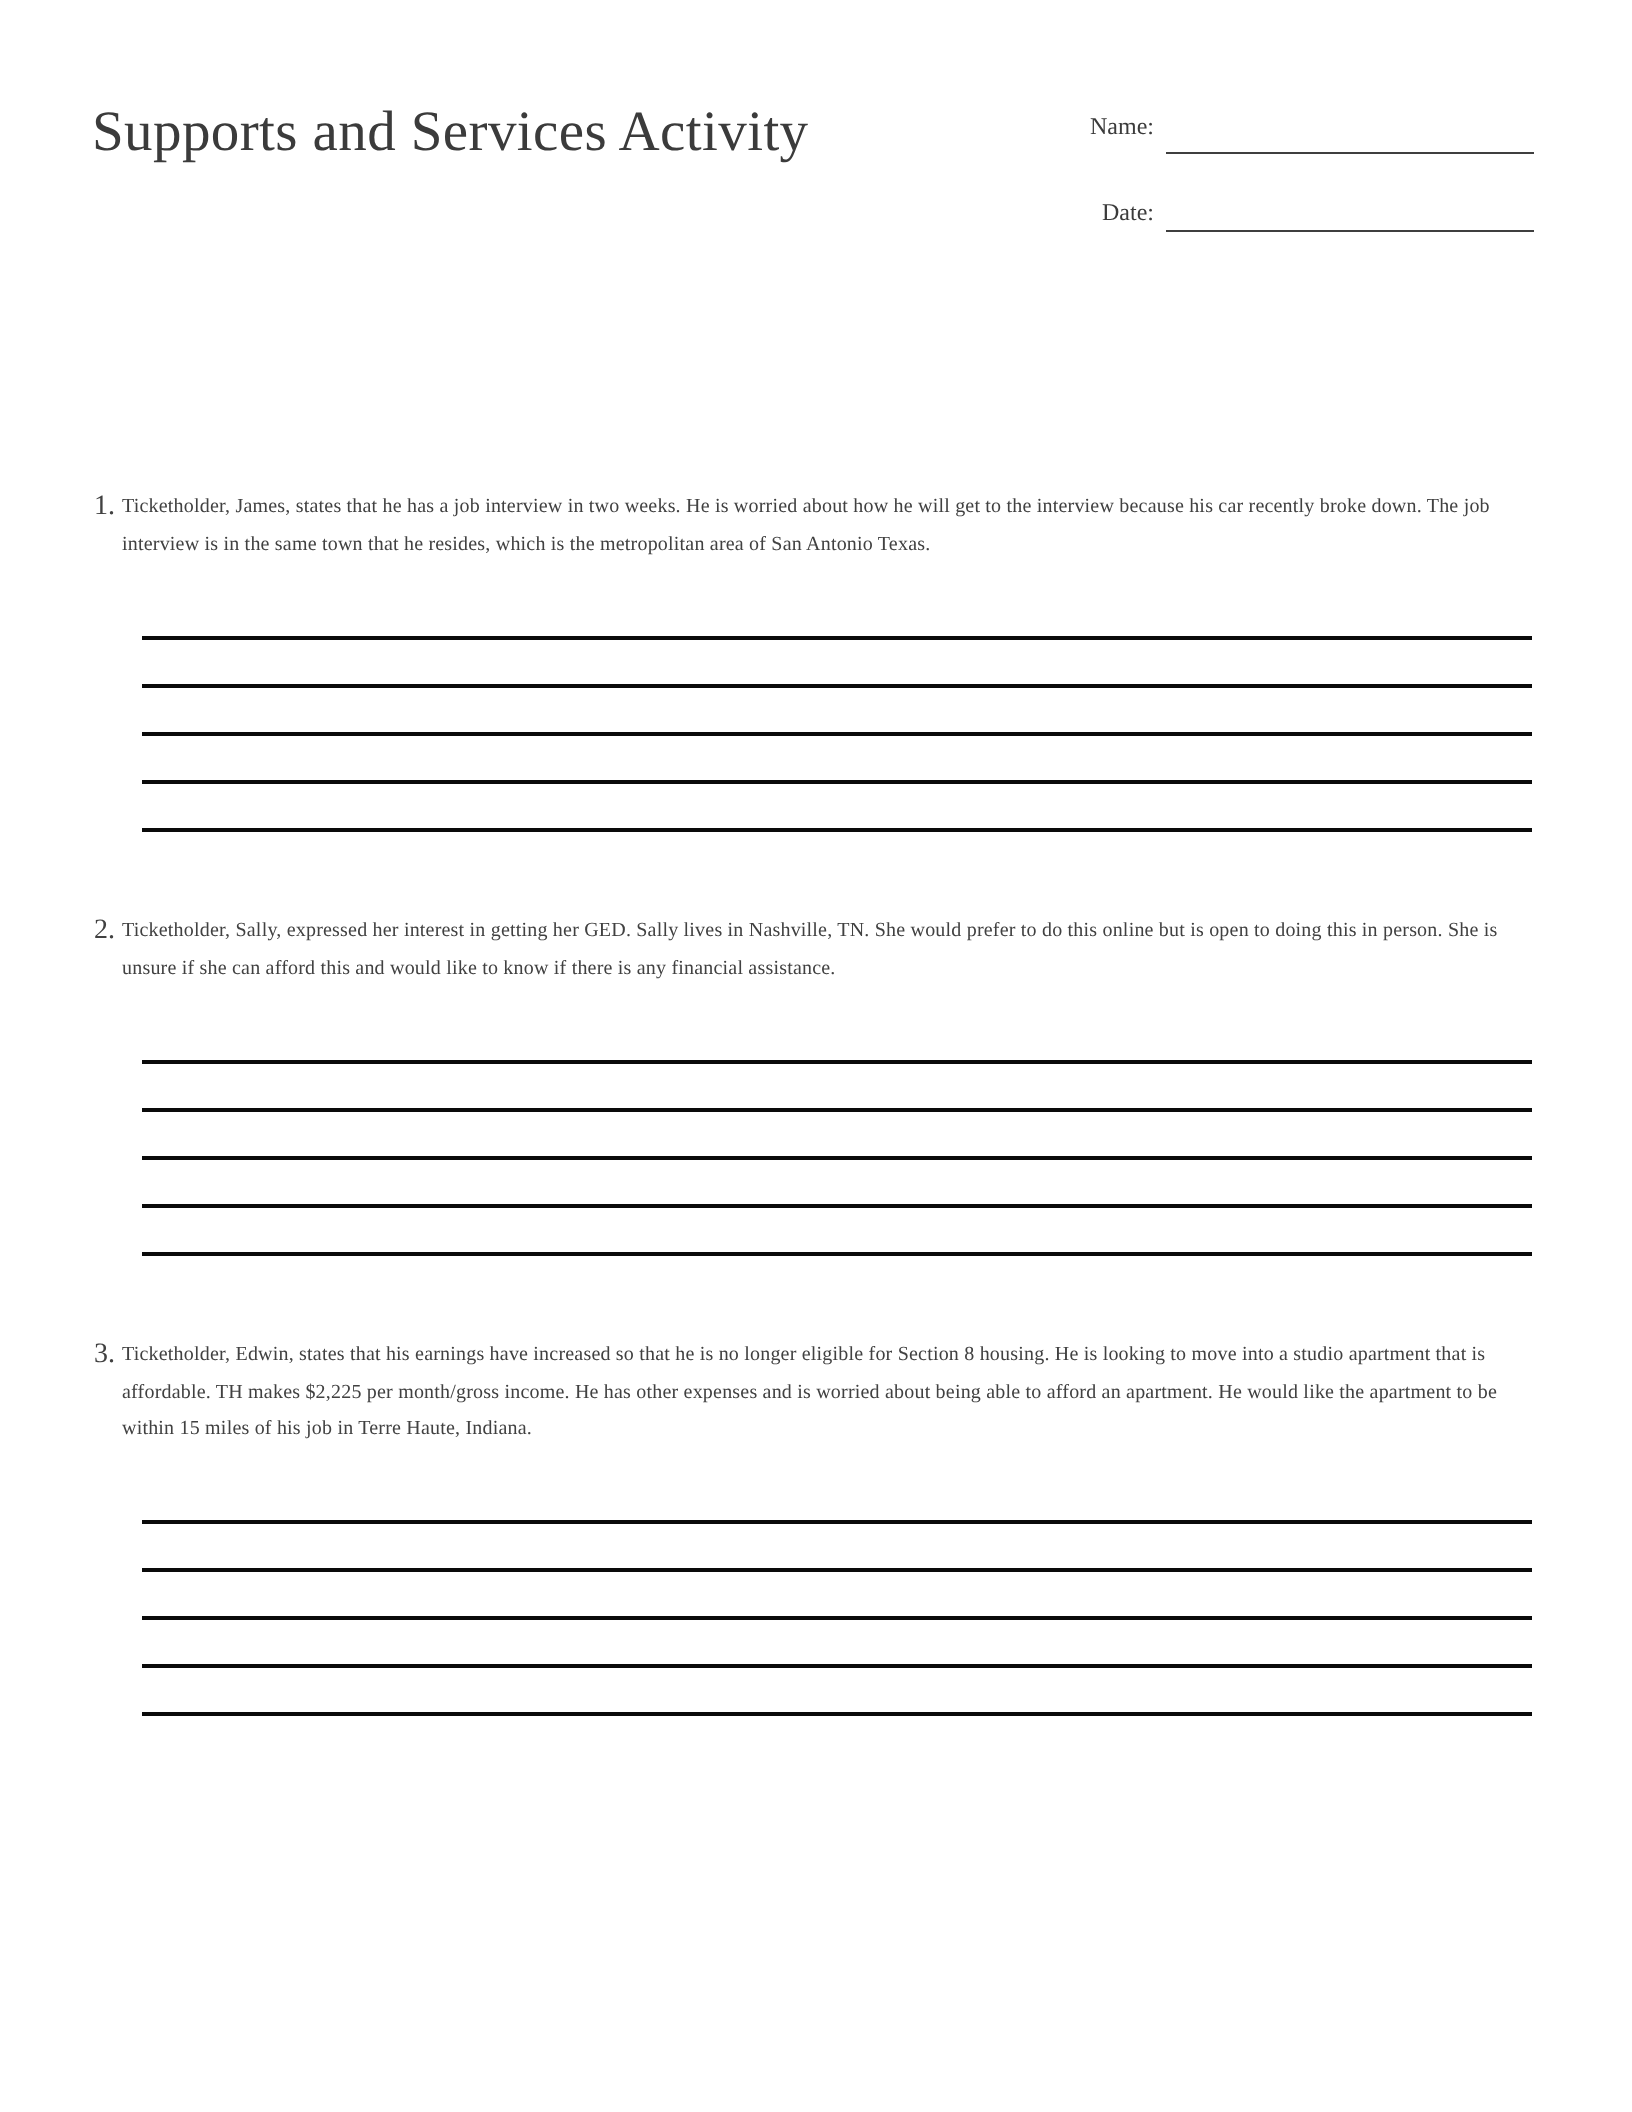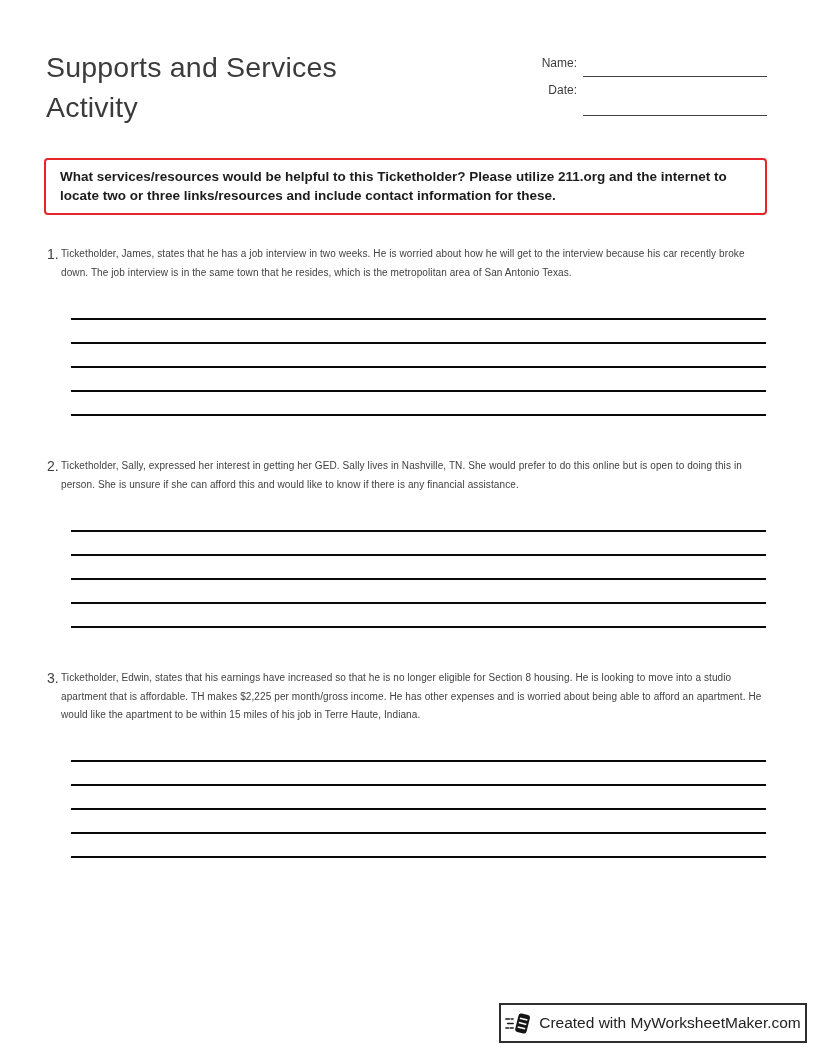--- a/index.html
+++ b/index.html
@@ -3,21 +3,21 @@
 <meta charset="utf-8">
 <style>
   * { margin: 0; padding: 0; box-sizing: border-box; }
   html, body { background: #ffffff; }
   .page {
     position: relative;
     width: 816px;
     height: 1056px;
     margin: 0 auto;
     background: #ffffff;
-    font-family: Liberation Sans, sans-serif;
+    font-family: Liberation Serif, serif;
     overflow: hidden;
   }
   .page-title {
     position: absolute;
     left: 46px; top: 47px;
     width: 380px;
     font-size: 28.5px;
     line-height: 40px;
     font-weight: 400;
     color: #3b3b3b;
@@ -25,21 +25,21 @@
   }
   .field-label {
     position: absolute;
     width: 147px;
     text-align: right;
     font-size: 12px;
     line-height: 22px;
     color: #3b3b3b;
   }
   .name-label { left: 430px; top: 52px; }
-  .date-label { left: 430px; top: 79px; }
+  .date-label { left: 430px; top: 95px; }
   .field-line {
     position: absolute;
     height: 0;
     border-top: 1.5px solid #3f3f3f;
   }
   .name-line { left: 583px; top: 76px; width: 184px; }
   .date-line { left: 583px; top: 115px; width: 184px; }
   .instruction-box {
     position: absolute;
     left: 44px; top: 158px;
@@ -111,23 +111,20 @@
 <div class="page">
 
   <h1 class="page-title">Supports and Services Activity</h1>
 
   <div class="field-label name-label">Name:</div>
   <div class="field-line name-line"></div>
 
   <div class="field-label date-label">Date:</div>
   <div class="field-line date-line"></div>
 
-  <div class="instruction-box">
-    <span>What services/resources would be helpful to this Ticketholder? Please utilize 211.org and the internet to locate two or three links/resources and include contact information for these.</span>
-  </div>
 
   <div class="question question-1">
     <span class="q-number">1.</span>
     <span class="q-text">Ticketholder, James, states that he has a job interview in two weeks. He is worried about how he will get to the interview because his car recently broke down. The job interview is in the same town that he resides, which is the metropolitan area of San Antonio Texas.</span>
   </div>
   <div class="answer-lines answer-lines-1">
     <div class="answer-line"></div>
     <div class="answer-line"></div>
     <div class="answer-line"></div>
     <div class="answer-line"></div>
@@ -151,34 +148,14 @@
     <span class="q-text">Ticketholder, Edwin, states that his earnings have increased so that he is no longer eligible for Section 8 housing. He is looking to move into a studio apartment that is affordable. TH makes $2,225 per month/gross income. He has other expenses and is worried about being able to afford an apartment. He would like the apartment to be within 15 miles of his job in Terre Haute, Indiana.</span>
   </div>
   <div class="answer-lines answer-lines-3">
     <div class="answer-line"></div>
     <div class="answer-line"></div>
     <div class="answer-line"></div>
     <div class="answer-line"></div>
     <div class="answer-line"></div>
   </div>
 
-  <div class="footer-credit">
-    <span class="logo-icon">
-      <svg viewBox="0 0 30 27" width="27" height="25" aria-hidden="true">
-        <g stroke="#1a1a1a" stroke-width="1.8" stroke-linecap="round">
-          <line x1="1" y1="8.5" x2="9" y2="8.5" stroke-dasharray="4 2"></line>
-          <line x1="3" y1="13.5" x2="10" y2="13.5" stroke-dasharray="6 2"></line>
-          <line x1="1" y1="18.5" x2="9" y2="18.5" stroke-dasharray="3 2"></line>
-        </g>
-        <g transform="rotate(14 19.5 13.5)">
-          <rect x="13" y="3" width="13" height="21" rx="3" fill="#141414"></rect>
-          <g stroke="#ffffff" stroke-width="1.7">
-            <line x1="15.2" y1="8.5" x2="23.8" y2="8.5"></line>
-            <line x1="15.2" y1="13.5" x2="23.8" y2="13.5"></line>
-            <line x1="15.2" y1="18.5" x2="23.8" y2="18.5"></line>
-          </g>
-        </g>
-      </svg>
-    </span>
-    <span class="credit-text">Created with MyWorksheetMaker.com</span>
-  </div>
 
 </div>
 
 </body></html>

